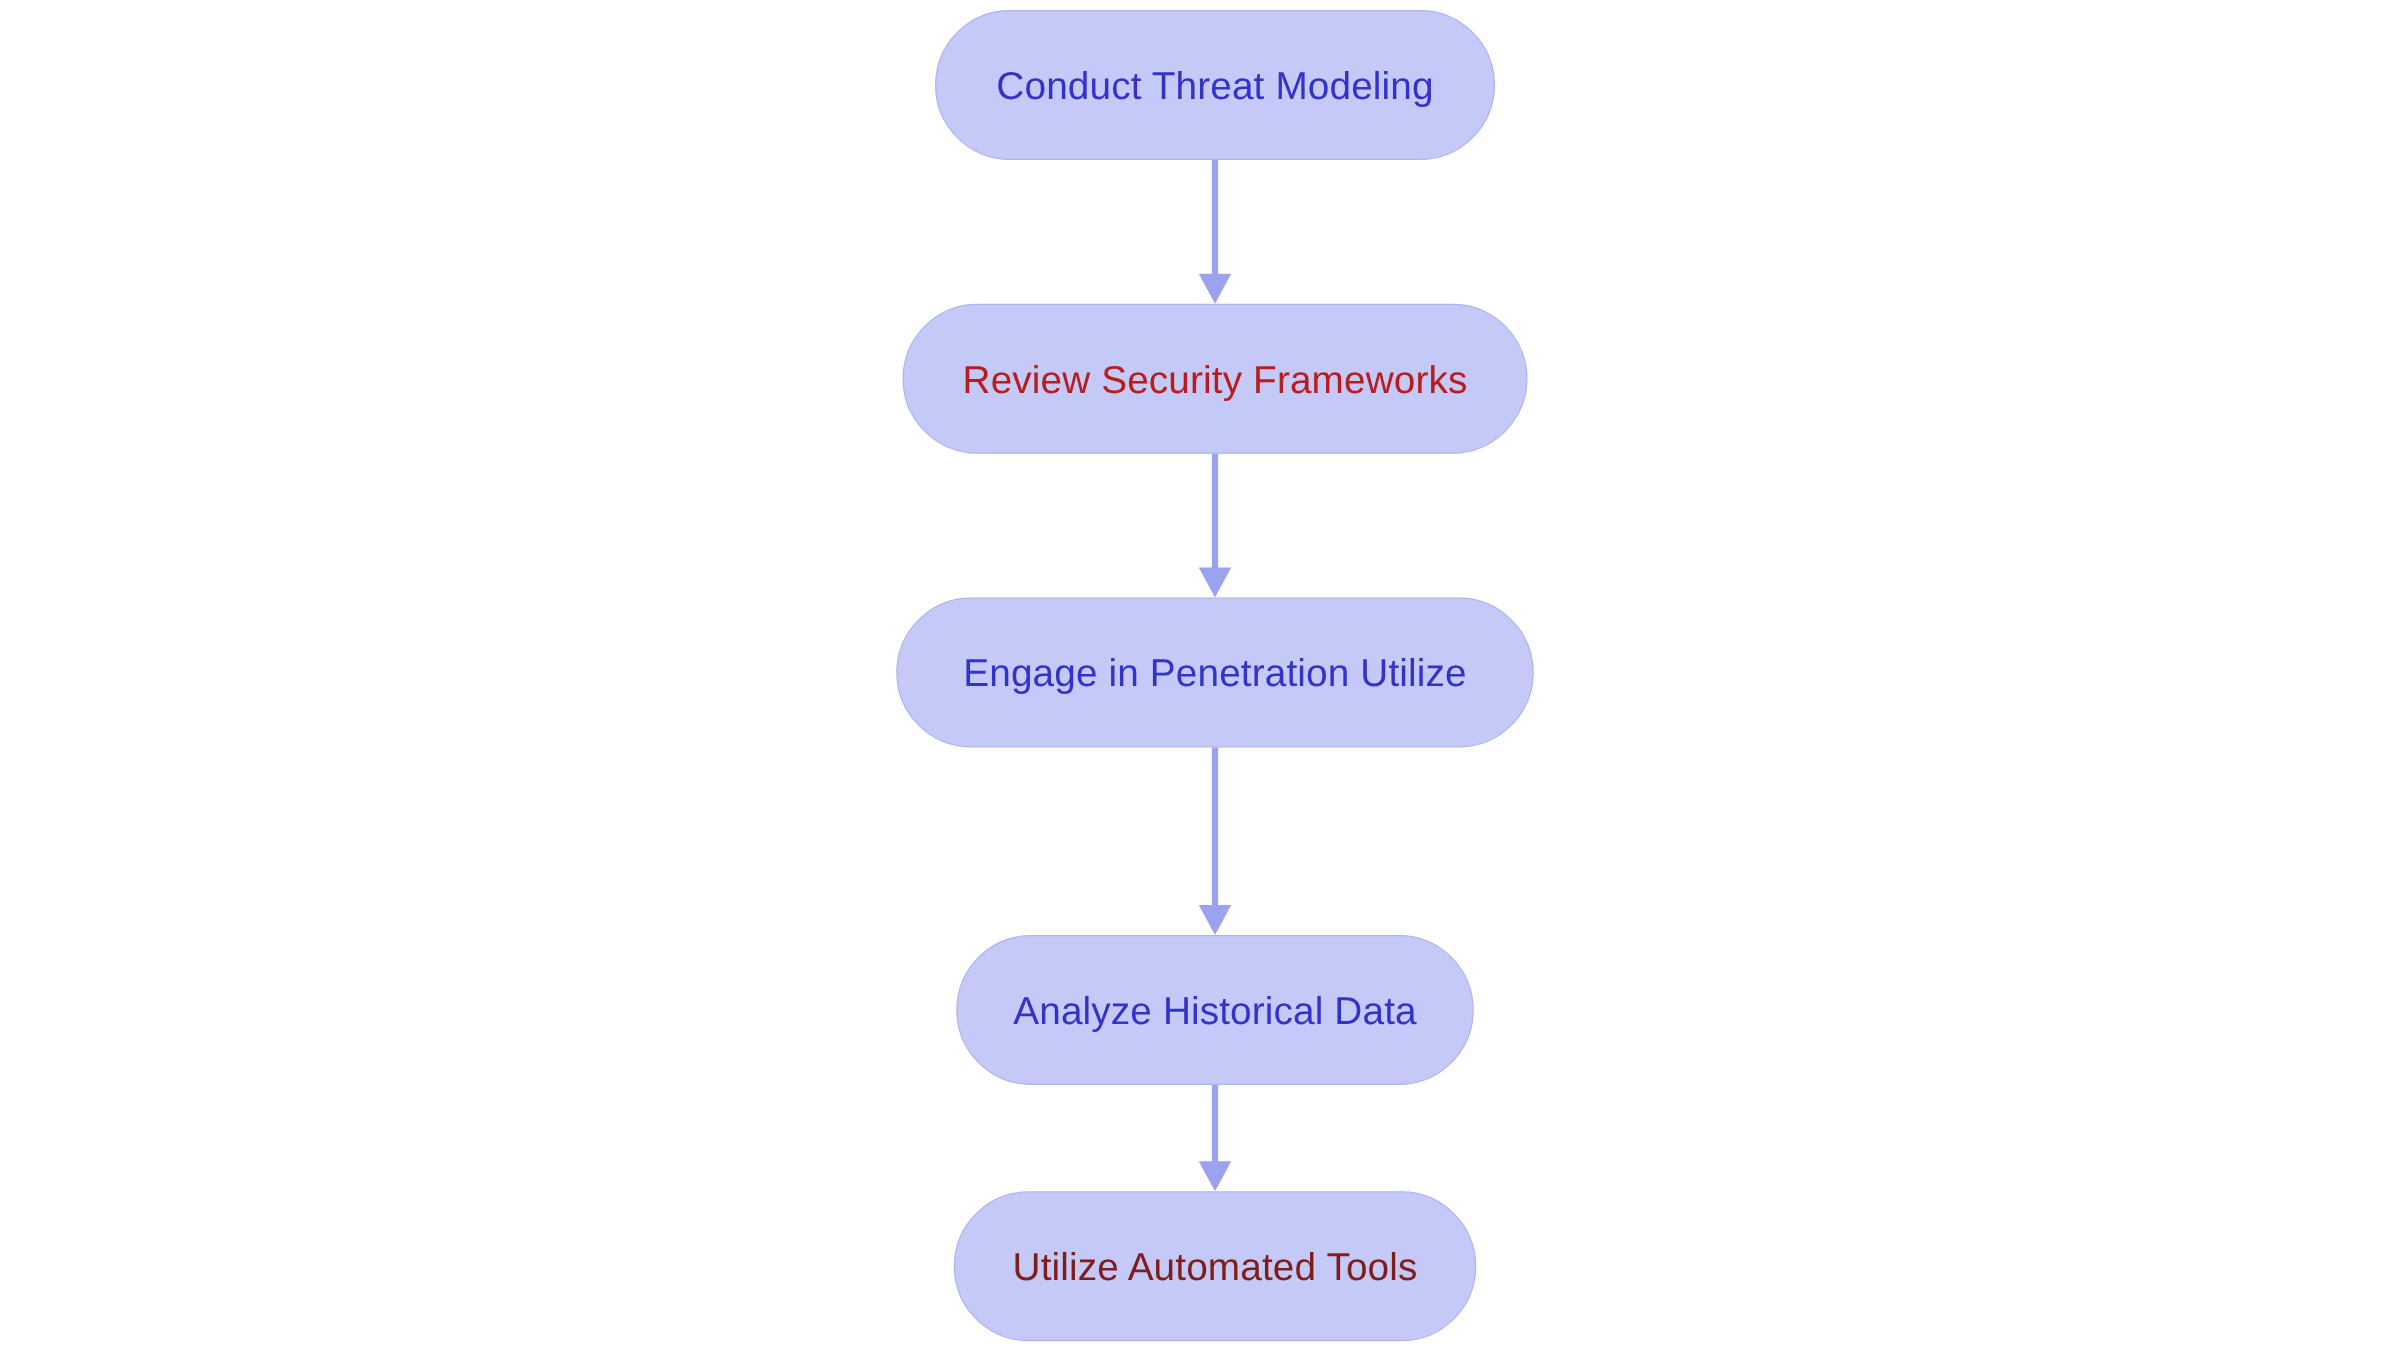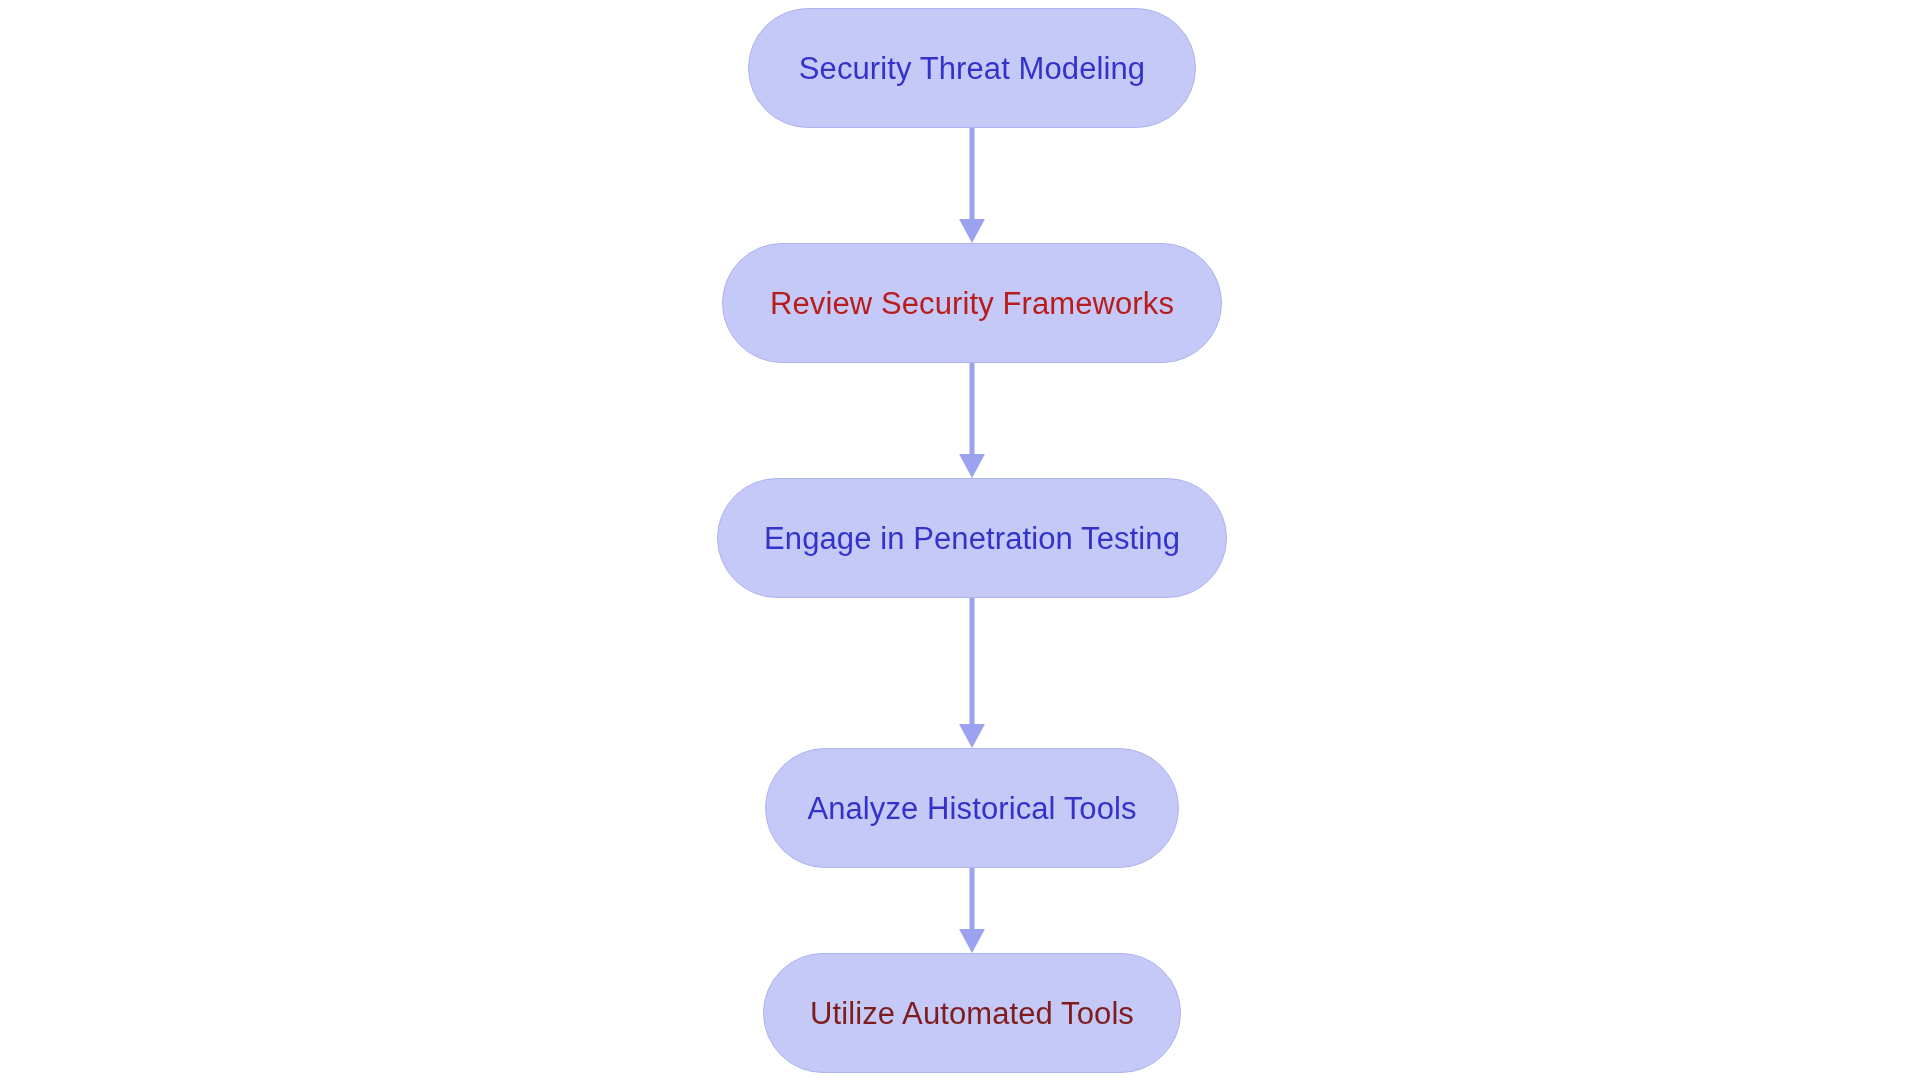--- a/index.html
+++ b/index.html
@@ -73,33 +73,33 @@
     border-right: 13px solid transparent;
     border-top: 24px solid #9ba3f0;
   }
 </style>
 </head>
 <body>
 
 <div id="flowchart-canvas" style="background: rgb(255, 255, 255);">
 
   <div class="flow-node" style="left: 972px; top: 8px; width: 448px; height: 120px; border-radius: 60px; background: rgb(197, 201, 247); border-color: rgb(174, 180, 240);">
-    <span class="flow-node-label" style="color: rgb(51, 51, 204);">Security Threat Modeling</span>
+    <span class="flow-node-label" style="color: rgb(51, 51, 204);">Conduct Threat Modeling</span>
   </div>
 
   <div class="flow-node" style="left: 972px; top: 243px; width: 500px; height: 120px; border-radius: 60px; background: rgb(197, 201, 247); border-color: rgb(174, 180, 240);">
     <span class="flow-node-label" style="color: #b91c1c; text-align: right;">Review Security Frameworks</span>
   </div>
 
   <div class="flow-node" style="left: 972px; top: 478px; width: 510px; height: 120px; border-radius: 60px; background: rgb(197, 201, 247); border-color: rgb(174, 180, 240);">
-    <span class="flow-node-label" style="color: rgb(51, 51, 204);">Engage in Penetration Testing</span>
+    <span class="flow-node-label" style="color: rgb(51, 51, 204);">Engage in Penetration Utilize</span>
   </div>
 
   <div class="flow-node" style="left: 972px; top: 748px; width: 414px; height: 120px; border-radius: 60px; background: rgb(197, 201, 247); border-color: rgb(174, 180, 240);">
-    <span class="flow-node-label" style="color: rgb(51, 51, 204);">Analyze Historical Tools</span>
+    <span class="flow-node-label" style="color: rgb(51, 51, 204);">Analyze Historical Data</span>
   </div>
 
   <div class="flow-node" style="left: 972px; top: 953px; width: 418px; height: 120px; border-radius: 60px; background: rgb(197, 201, 247); border-color: rgb(174, 180, 240);">
     <span class="flow-node-label" style="color: #7f1d1d;">Utilize Automated Tools</span>
   </div>
 
   <div class="flow-connector" style="top: 128px; height: 115px; left: 972px;">
     <div class="connector-line" style="height: 93px; background: rgb(155, 163, 240);"></div>
     <div class="connector-arrowhead" style="border-top-color: rgb(155, 163, 240);"></div>
   </div>

